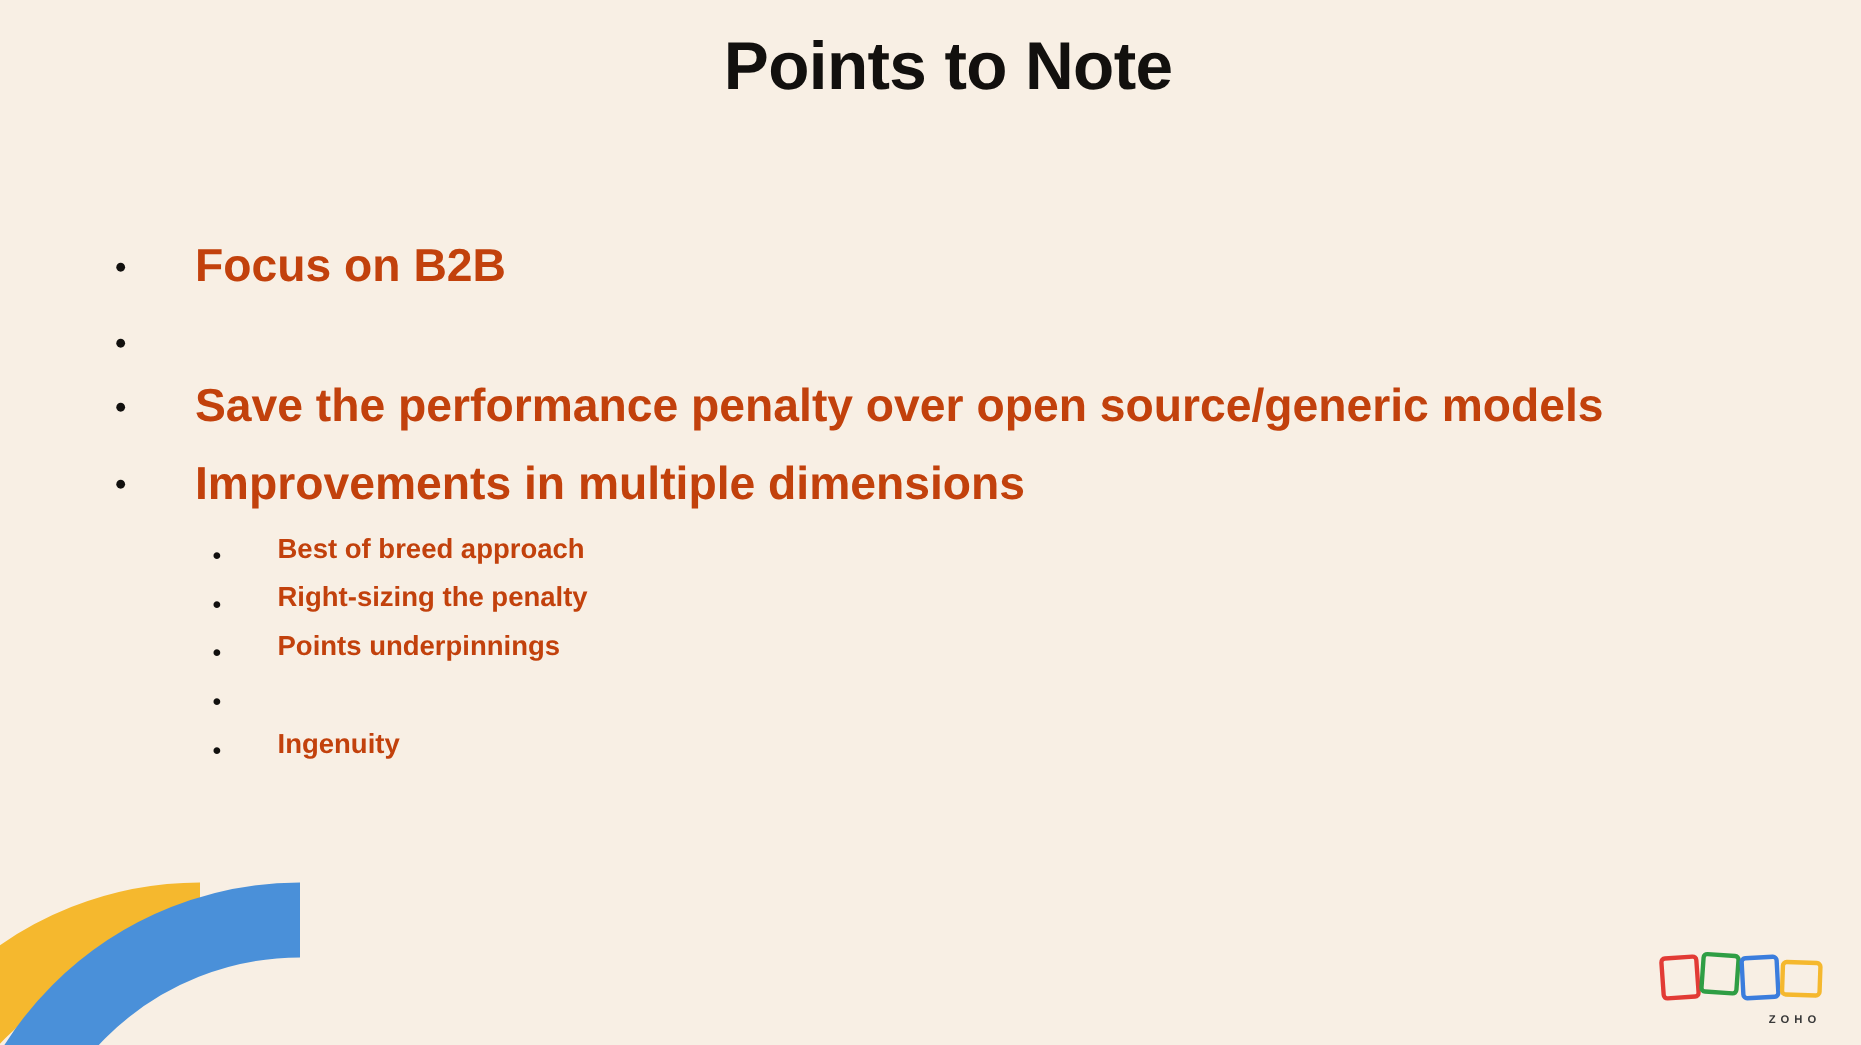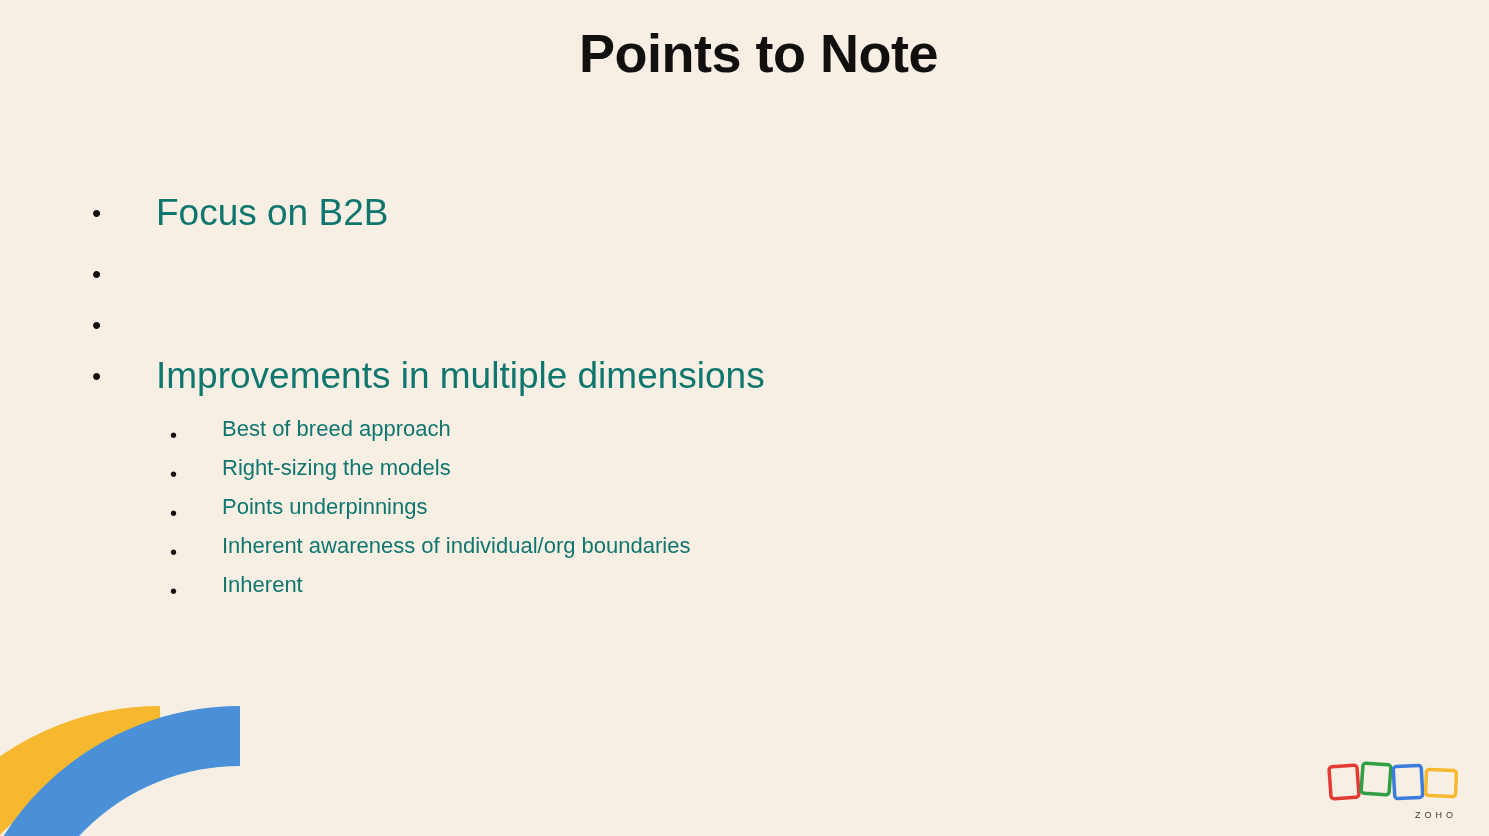--- a/index.html
+++ b/index.html
@@ -73,21 +73,22 @@
     font-size: 26px;
     width: 64px;
     padding-top: 10px;
   }
   .level-2 .dot {
     font-size: 20px;
     width: 52px;
     padding-top: 10px;
   }
   .btext {
-    color: #0f766e;
+    color: #c2410c;
+    font-weight: bold;
   }
   .level-1 .btext {
     font-size: 37px;
     line-height: 1.25;
   }
   .level-2 .btext {
     font-size: 22px;
     line-height: 1.28;
   }
 
@@ -99,21 +100,21 @@
     width: 136px;
     height: 60px;
   }
   .logo-word {
     position: absolute;
     bottom: 0;
     right: 6px;
     font-size: 9px;
     letter-spacing: 4px;
     color: #3a3a3a;
-    font-weight: normal;
+    font-weight: bold;
   }
 </style>
 </head>
 <body>
 
 <div class="slide">
 
   <div class="corner-art">
     <svg width="420" height="420" viewBox="0 0 420 420">
       <path d="M 30 420 A 250 250 0 0 1 280 170" fill="none" stroke="#f5b82e" stroke-width="60"></path>
@@ -129,50 +130,50 @@
       <span class="dot">•</span>
       <span class="btext">Focus  on B2B</span>
     </div>
 
     <div class="bullet-row level-1">
       <span class="dot">•</span>
     </div>
 
     <div class="bullet-row level-1">
       <span class="dot">•</span>
+      <span class="btext">Save the performance penalty over open source/generic models</span>
     </div>
 
     <div class="bullet-row level-1">
       <span class="dot">•</span>
       <span class="btext">Improvements in multiple dimensions</span>
     </div>
 
     <div class="bullet-row level-2">
       <span class="dot">•</span>
       <span class="btext">Best of breed approach</span>
     </div>
 
     <div class="bullet-row level-2">
       <span class="dot">•</span>
-      <span class="btext">Right-sizing the models</span>
+      <span class="btext">Right-sizing the penalty</span>
     </div>
 
     <div class="bullet-row level-2">
       <span class="dot">•</span>
       <span class="btext">Points underpinnings</span>
     </div>
 
     <div class="bullet-row level-2">
       <span class="dot">•</span>
-      <span class="btext">Inherent awareness of individual/org boundaries</span>
     </div>
 
     <div class="bullet-row level-2">
       <span class="dot">•</span>
-      <span class="btext">Inherent</span>
+      <span class="btext">Ingenuity</span>
     </div>
 
   </div>
 
   <div class="logo">
     <svg width="136" height="46" viewBox="0 0 136 46">
       <rect x="3" y="6" width="28" height="32" rx="3" fill="none" stroke="#e23b35" stroke-width="3.5" transform="rotate(-4 17 22)"></rect>
       <rect x="35" y="4" width="28" height="30" rx="3" fill="none" stroke="#2f9e44" stroke-width="3.5" transform="rotate(4 49 19)"></rect>
       <rect x="67" y="6" width="28" height="32" rx="3" fill="none" stroke="#3b7ddd" stroke-width="3.5" transform="rotate(-3 81 22)"></rect>
       <rect x="99" y="10" width="30" height="26" rx="3" fill="none" stroke="#f5b82e" stroke-width="3.5" transform="rotate(2 114 23)"></rect>

